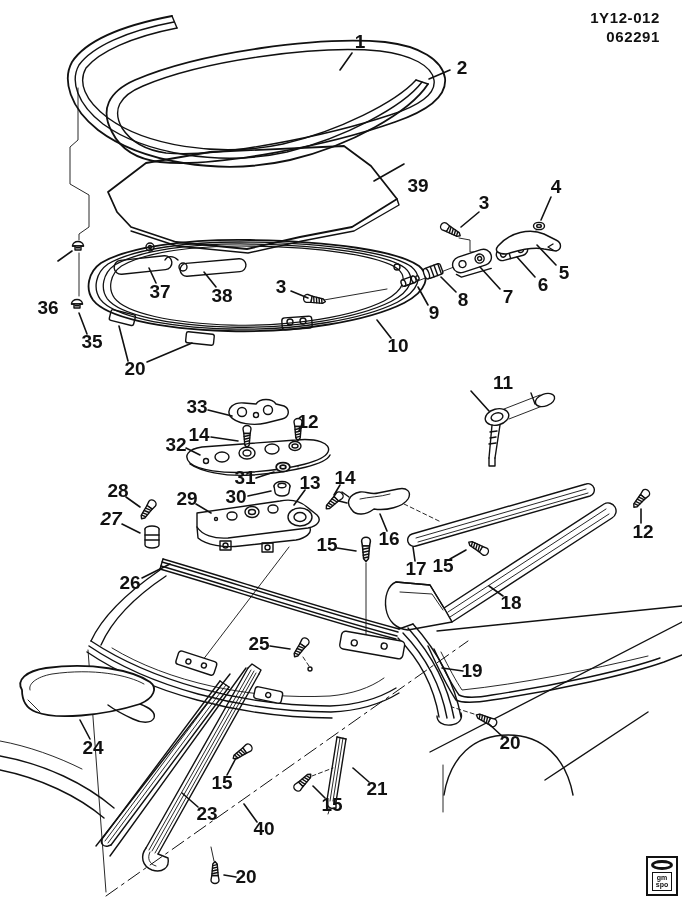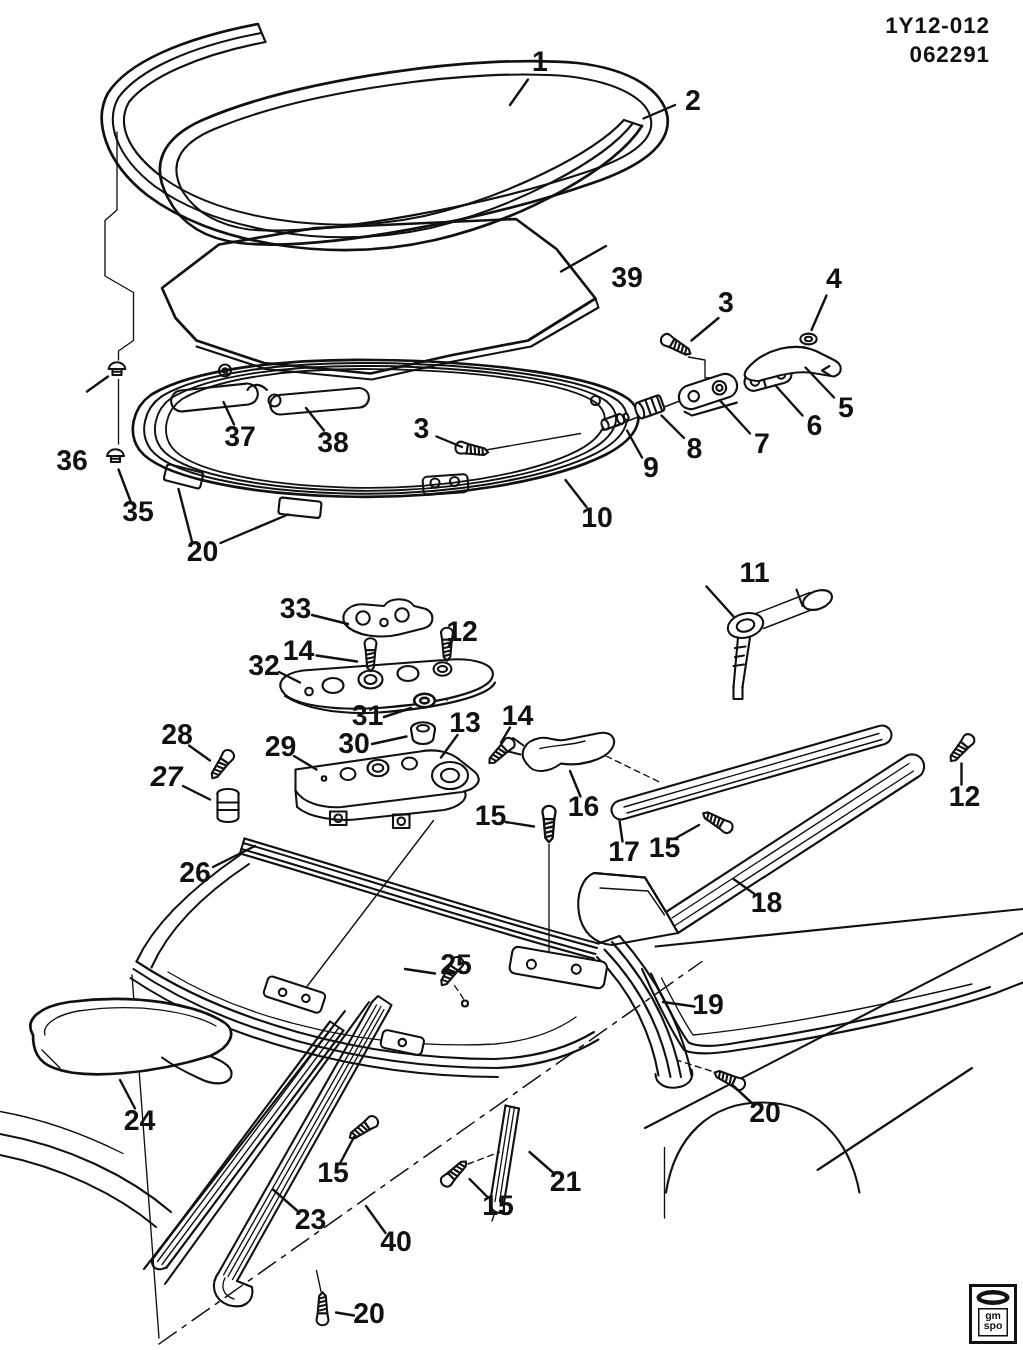--- a/index.html
+++ b/index.html
@@ -448,21 +448,21 @@
       <div class="callout" style="left: 118px; top: 491px; text-align: center;">28</div>
       <div class="callout" style="left: 111px; top: 519px; font-style: italic;">27</div>
       <div class="callout" style="left: 130px; top: 583px;">26</div>
       <div class="callout" style="left: 463px; top: 383px; margin-left: 40px;">11</div>
       <div class="callout" style="left: 389px; top: 539px;">16</div>
       <div class="callout" style="left: 416px; top: 569px;">17</div>
       <div class="callout" style="left: 443px; top: 566px;">15</div>
       <div class="callout" style="left: 511px; top: 603px;">18</div>
       <div class="callout" style="left: 643px; top: 532px;">12</div>
       <div class="callout" style="left: 327px; top: 545px;">15</div>
-      <div class="callout" style="left: 259px; top: 644px; margin-left: 45px;">25</div>
+      <div class="callout" style="left: 259px; top: 644px;">25</div>
       <div class="callout" style="left: 472px; top: 671px;">19</div>
       <div class="callout" style="left: 510px; top: 743px;">20</div>
       <div class="callout" style="left: 93px; top: 748px;">24</div>
       <div class="callout" style="left: 222px; top: 783px;">15</div>
       <div class="callout" style="left: 207px; top: 814px; text-align: center;">23</div>
       <div class="callout" style="left: 264px; top: 829px;">40</div>
       <div class="callout" style="left: 377px; top: 789px;">21</div>
       <div class="callout" style="left: 332px; top: 805px;">15</div>
       <div class="callout" style="left: 246px; top: 877px;">20</div>
     </div>

